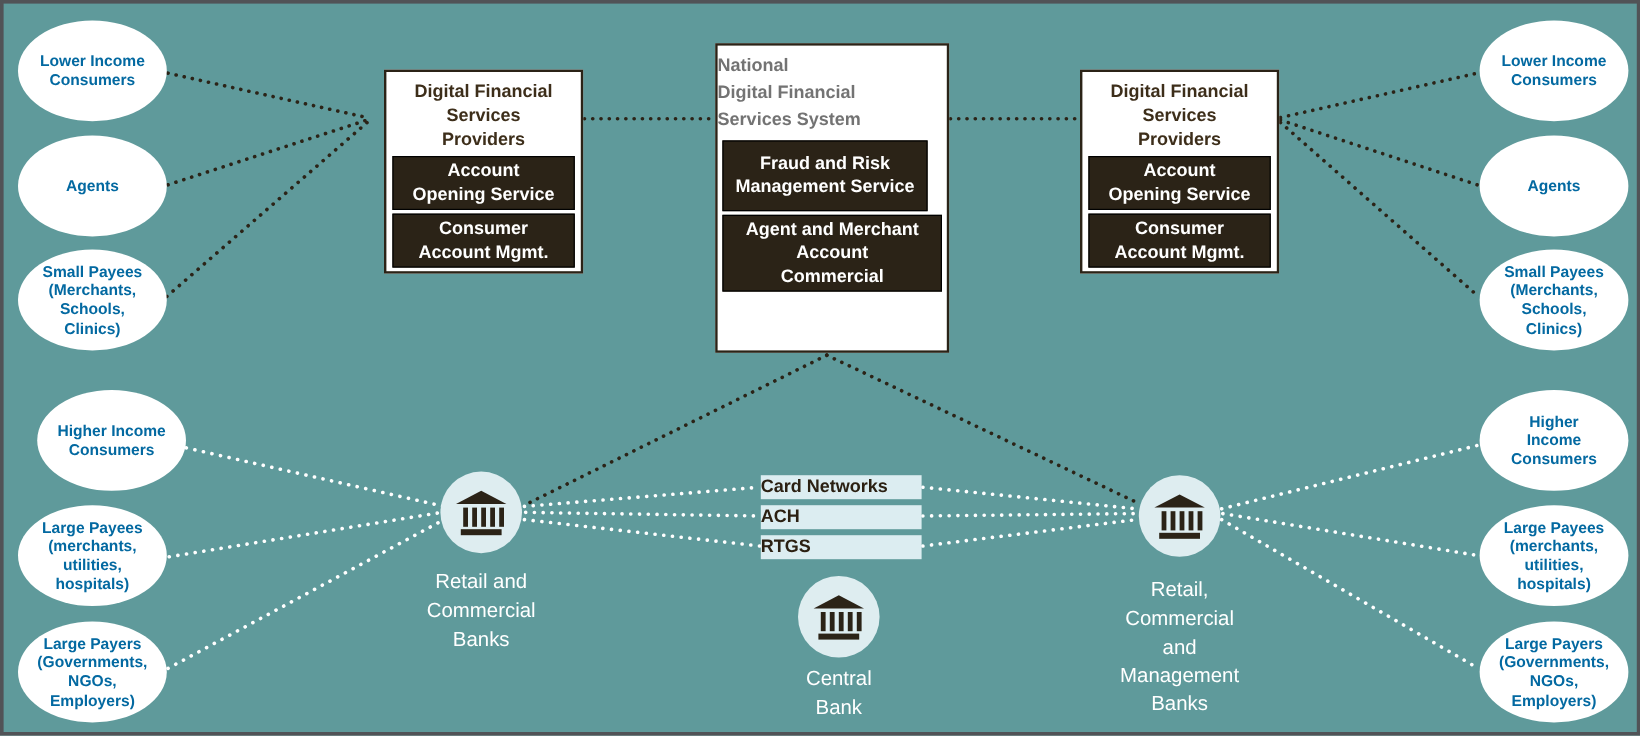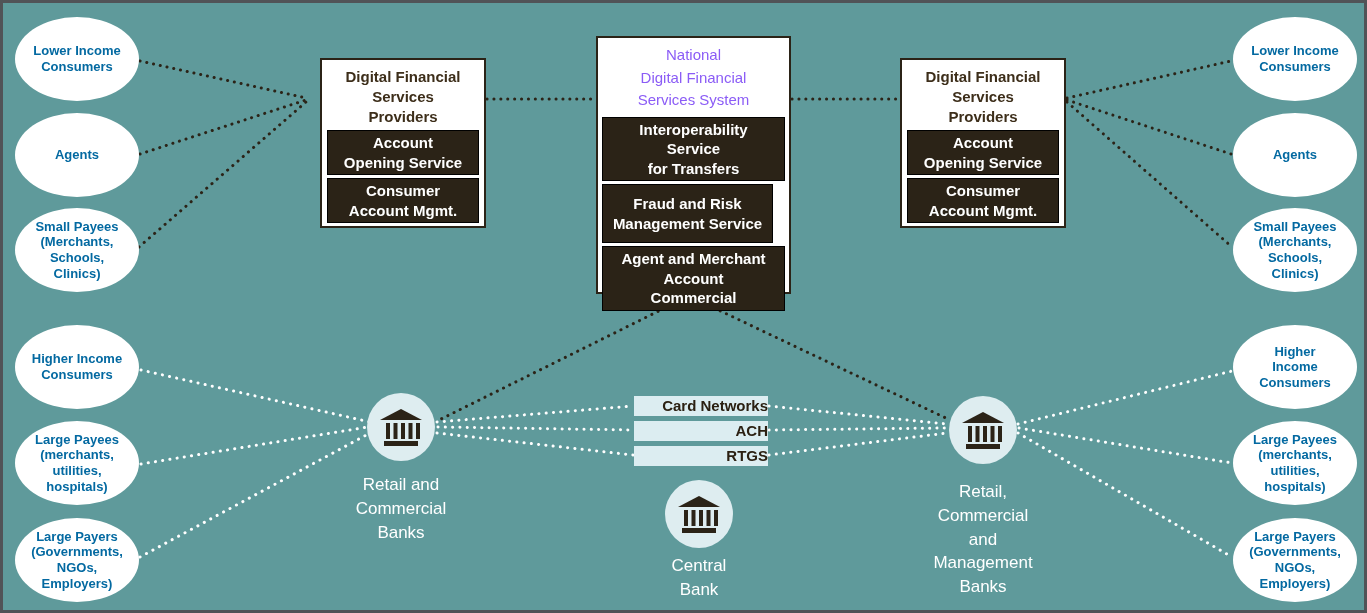--- a/index.html
+++ b/index.html
@@ -24,32 +24,32 @@
   }
   .pbox{
     position:absolute;background:#FFFFFF;border:2px solid #2B2317;
     box-sizing:border-box;display:flex;flex-direction:column;
   }
   .pbox-title{
     text-align:center;font-weight:bold;color:#3D2E1A;font-size:15px;
     line-height:1.32;white-space:pre-line;padding-top:7px;padding-bottom:4px;
   }
   .nbox-title{
-    text-align:center;font-weight:normal;color:#8b5cf6;font-size:15px;
+    font-weight:bold;color:#737373;font-size:15px;
     line-height:1.5;white-space:pre-line;padding-top:6px;padding-bottom:5px;
   }
   .dark-item{
     background:#2B2317;border:1px solid #000;color:#FFFFFF;
     margin:0 5px 3px 5px;text-align:center;font-weight:bold;font-size:15px;
     line-height:1.3;white-space:pre-line;padding:2px 0;
   }
   .dark-item.pad{padding:9px 0;}
   .rails{position:absolute;left:631px;top:393px;width:134px;}
   .rail{
-    height:20px;background:#DCEDF1;color:#2B2012;text-align:right;
+    height:20px;background:#DCEDF1;color:#2B2012;text-align:left;
     font-weight:bold;font-size:15px;line-height:20px;margin-bottom:5px;
   }
   .bank-circle{
     position:absolute;width:68px;height:68px;border-radius:50%;
     background:#DEEDF0;display:flex;align-items:center;justify-content:center;
   }
   .bank-label{
     position:absolute;width:160px;text-align:center;color:#FFFFFF;
     font-weight:normal;font-size:17px;line-height:1.4;white-space:pre-line;
   }
@@ -84,21 +84,21 @@
       <line x1="1015" y1="430" x2="1229" y2="554" class="edge-light"></line>
     </svg>
 
   <div class="ellipse" style="left:12px;top:14px">Lower Income
 Consumers</div>
   <div class="ellipse" style="left:12px;top:110px">Agents</div>
   <div class="ellipse" style="left:12px;top:205px">Small Payees
 (Merchants,
 Schools,
 Clinics)</div>
-  <div class="ellipse" style="left:12px;top:322px">Higher Income
+  <div class="ellipse" style="left:28px;top:322px">Higher Income
 Consumers</div>
   <div class="ellipse" style="left:12px;top:418px">Large Payees
 (merchants,
 utilities,
 hospitals)</div>
   <div class="ellipse" style="left:12px;top:515px">Large Payers
 (Governments,
 NGOs,
 Employers)</div>
 
@@ -128,23 +128,20 @@
     <div class="dark-item">Account
 Opening Service</div>
     <div class="dark-item">Consumer
 Account Mgmt.</div>
   </div>
 
   <div class="pbox" style="left:593px;top:33px;width:195px;height:258px">
     <div class="nbox-title">National
 Digital Financial
 Services System</div>
-    <div class="dark-item" style="margin-left:4px;margin-right:4px">Interoperability
-Service
-for Transfers</div>
     <div class="dark-item pad" style="margin-left:4px;margin-right:16px">Fraud and Risk
 Management Service</div>
     <div class="dark-item" style="margin-left:4px;margin-right:4px">Agent and Merchant
 Account
 Commercial</div>
   </div>
 
   <div class="pbox" style="left:897px;top:55px;width:166px;height:170px">
     <div class="pbox-title">Digital Financial
 Services

